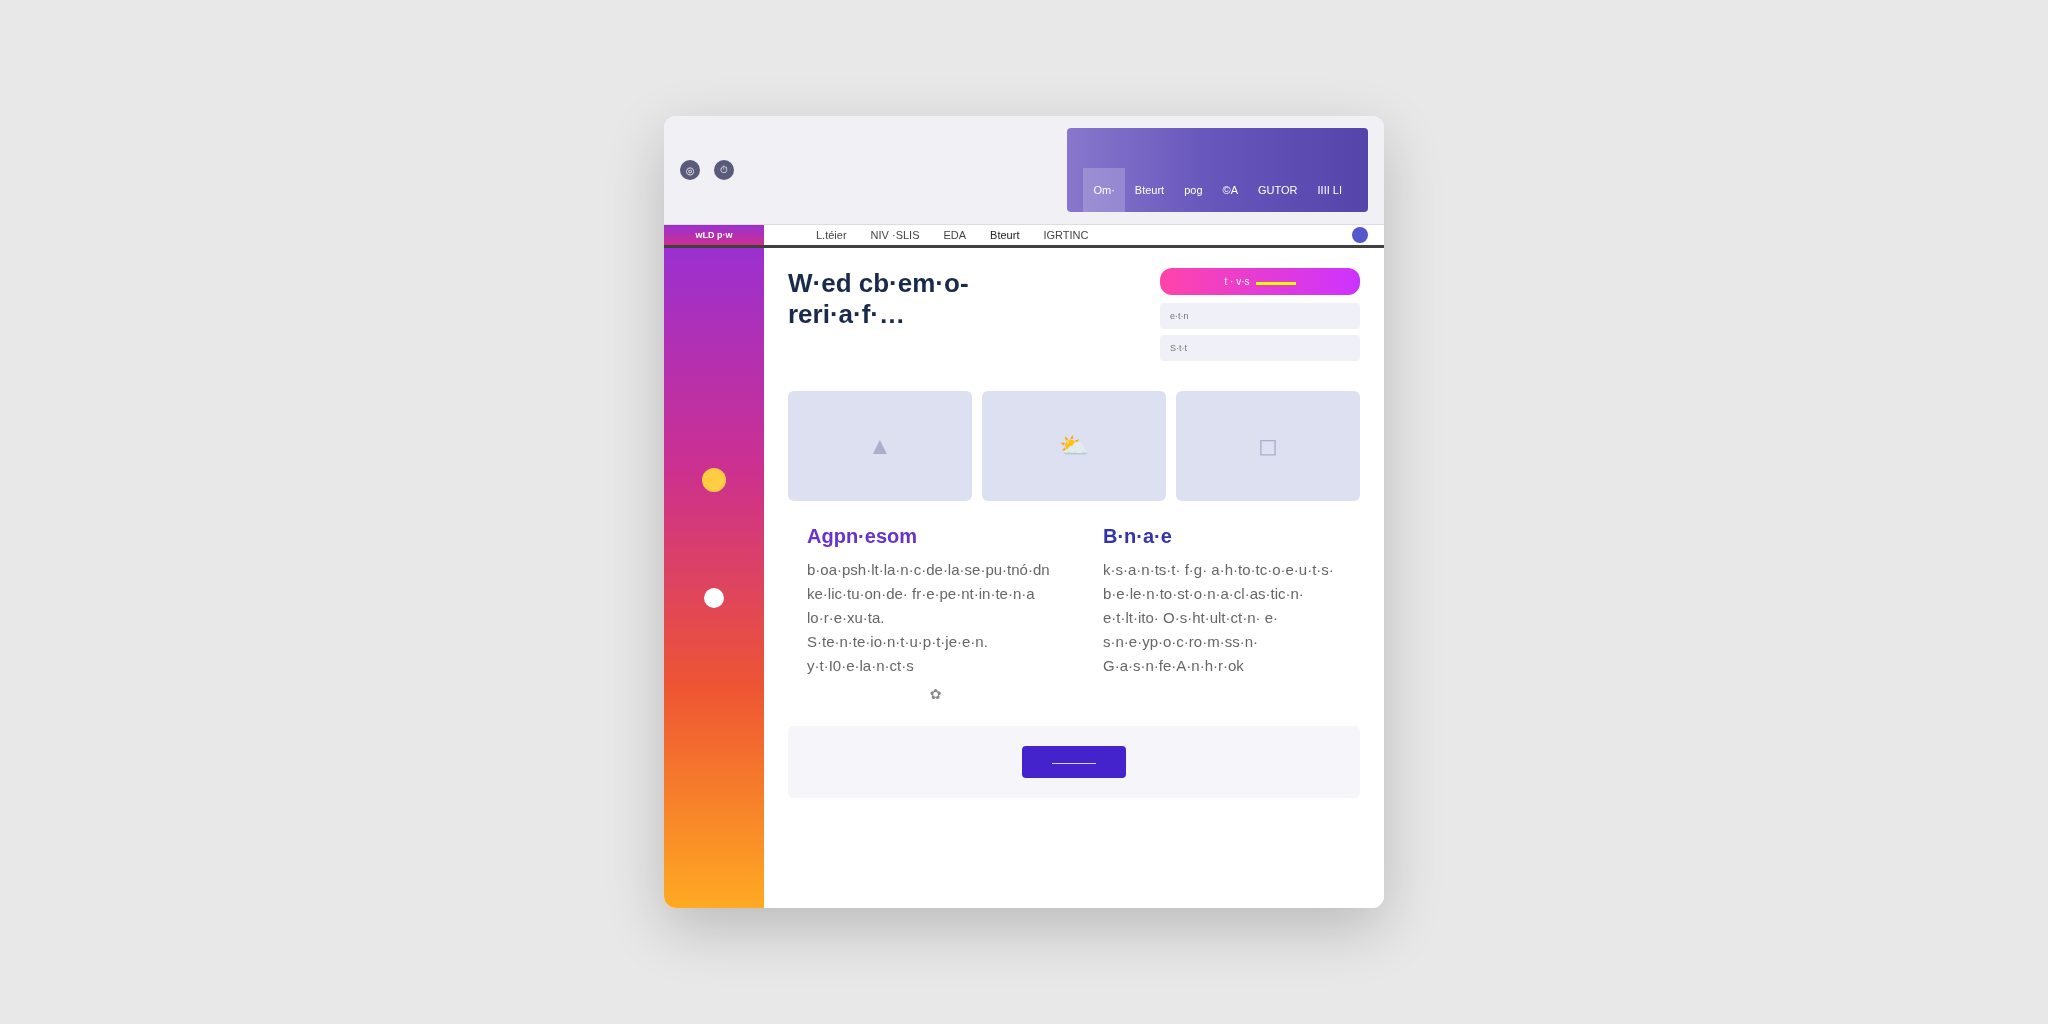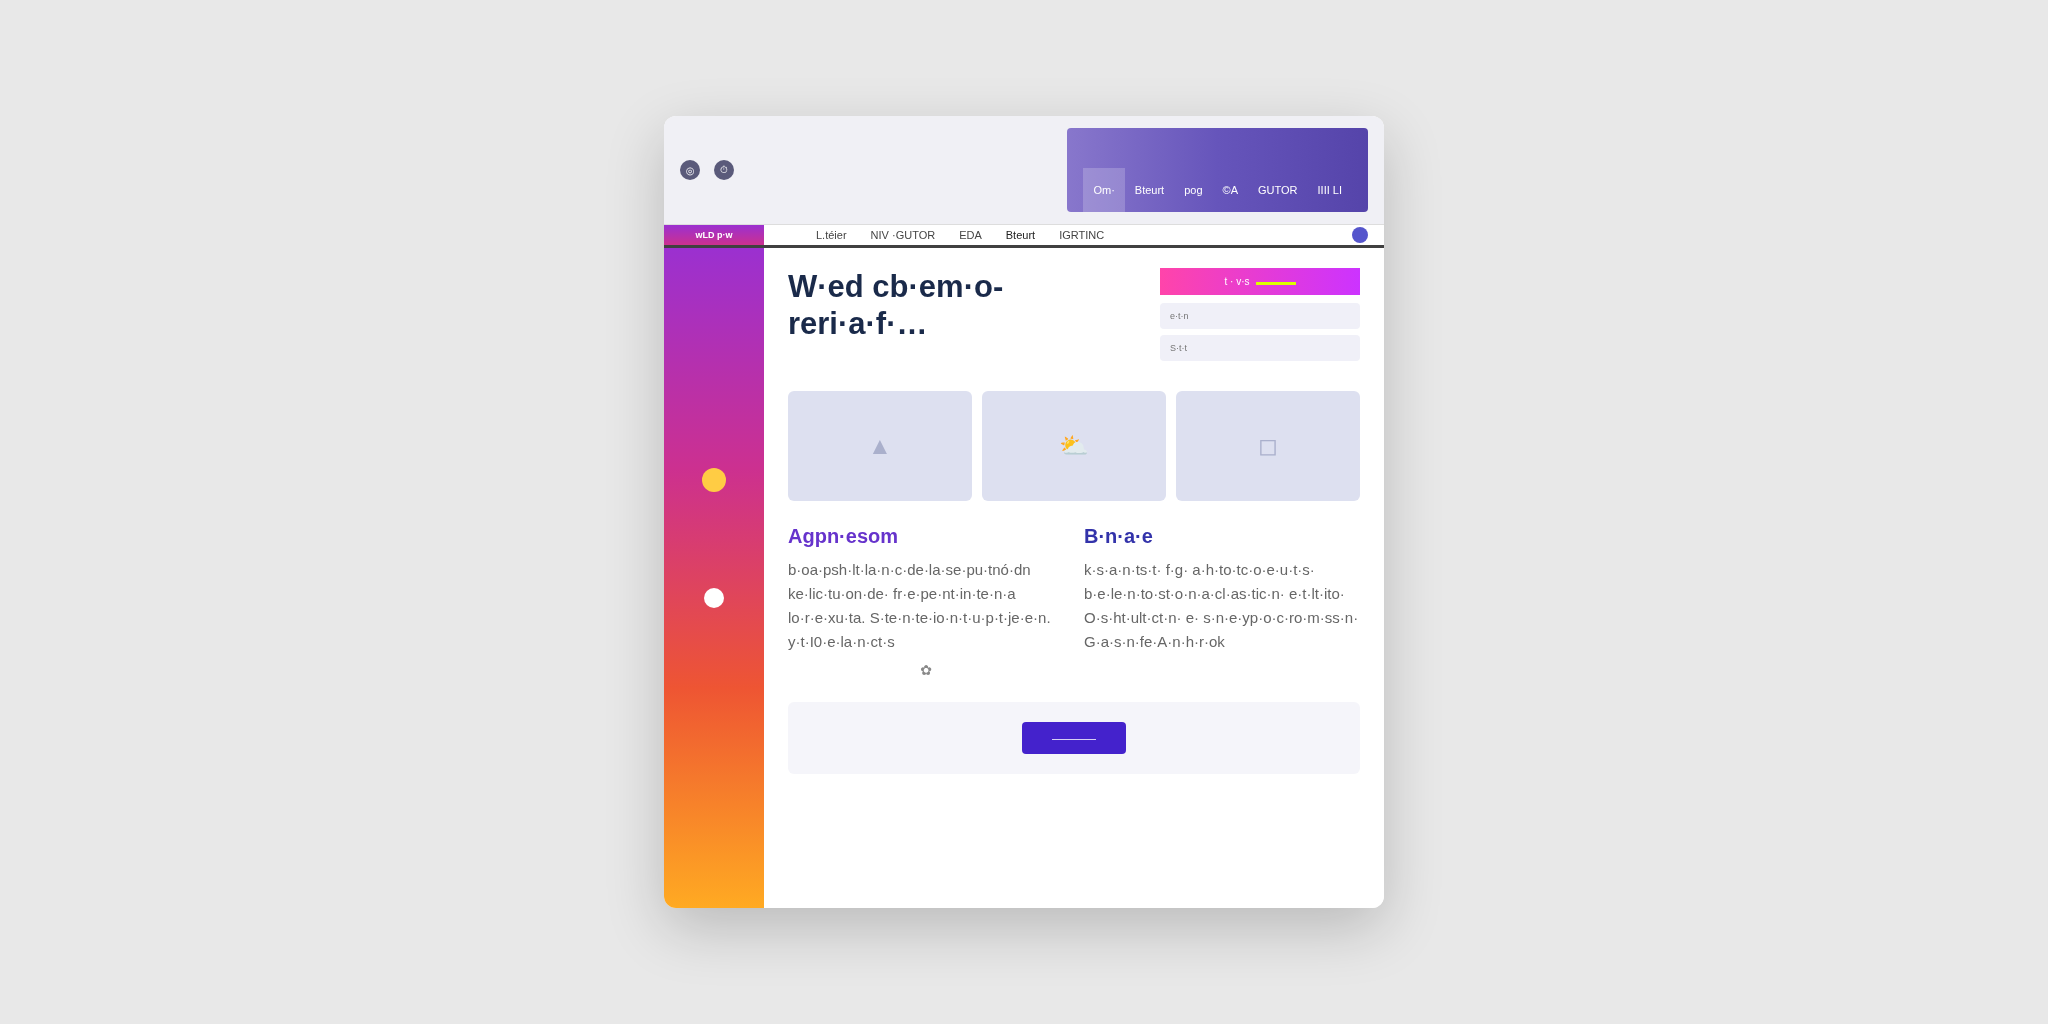--- a/index.html
+++ b/index.html
@@ -167,37 +167,37 @@
       display: flex;
       gap: 20px;
       margin-bottom: 24px;
     }
 
     .hero-text {
       flex: 1;
     }
 
     .hero-title {
-      font-size: 31px;
+      font-size: 26px;
       font-weight: 900;
       color: #1a2a4a;
       line-height: 1.2;
       margin-bottom: 8px;
     }
 
     .hero-form {
       width: 200px;
     }
 
     .hero-form-button {
       background: linear-gradient(to right, #ff44aa, #cc33ff);
       color: white;
       border: none;
       padding: 8px 16px;
-      border-radius: 0;
+      border-radius: 12px;
       font-size: 10px;
       cursor: pointer;
       width: 100%;
       margin-bottom: 8px;
       display: flex;
       align-items: center;
       justify-content: center;
       gap: 6px;
     }
 
@@ -245,20 +245,21 @@
 
     
     .features {
       display: flex;
       gap: 20px;
       margin-bottom: 24px;
     }
 
     .feature-col {
       flex: 1;
+      margin-left: 19px;
     }
 
     .feature-title {
       font-size: 20px;
       font-weight: bold;
       color: #6633cc;
       margin-bottom: 10px;
     }
 
     .feature-title.blue {
@@ -318,21 +319,21 @@
       </div>
     </div>
   </div>
 
   <div class="sub-nav">
     <div style="position:absolute;left:0;top:0;width:100px;background:linear-gradient(to bottom,#9b30d0,#cc3090);height:100%;display:flex;align-items:center;justify-content:center;padding:10px;">
       <span class="sidebar-logo-text" style="color:white;font-size:9px;font-weight:bold;">wLD p·w</span>
     </div>
     <div class="sub-nav-items">
       <div class="sub-nav-item">L.téier</div>
-      <div class="sub-nav-item">NIV ·GUTOR</div>
+      <div class="sub-nav-item">NIV ·SLIS</div>
       <div class="sub-nav-item">EDA</div>
       <div class="sub-nav-item bold">Bteurt</div>
       <div class="sub-nav-item">IGRTINC</div>
     </div>
     <div class="sub-nav-dot" style="margin-left:auto;margin-right:0;"></div>
   </div>
 
   <div class="main-content">
 
     <div class="sidebar">

